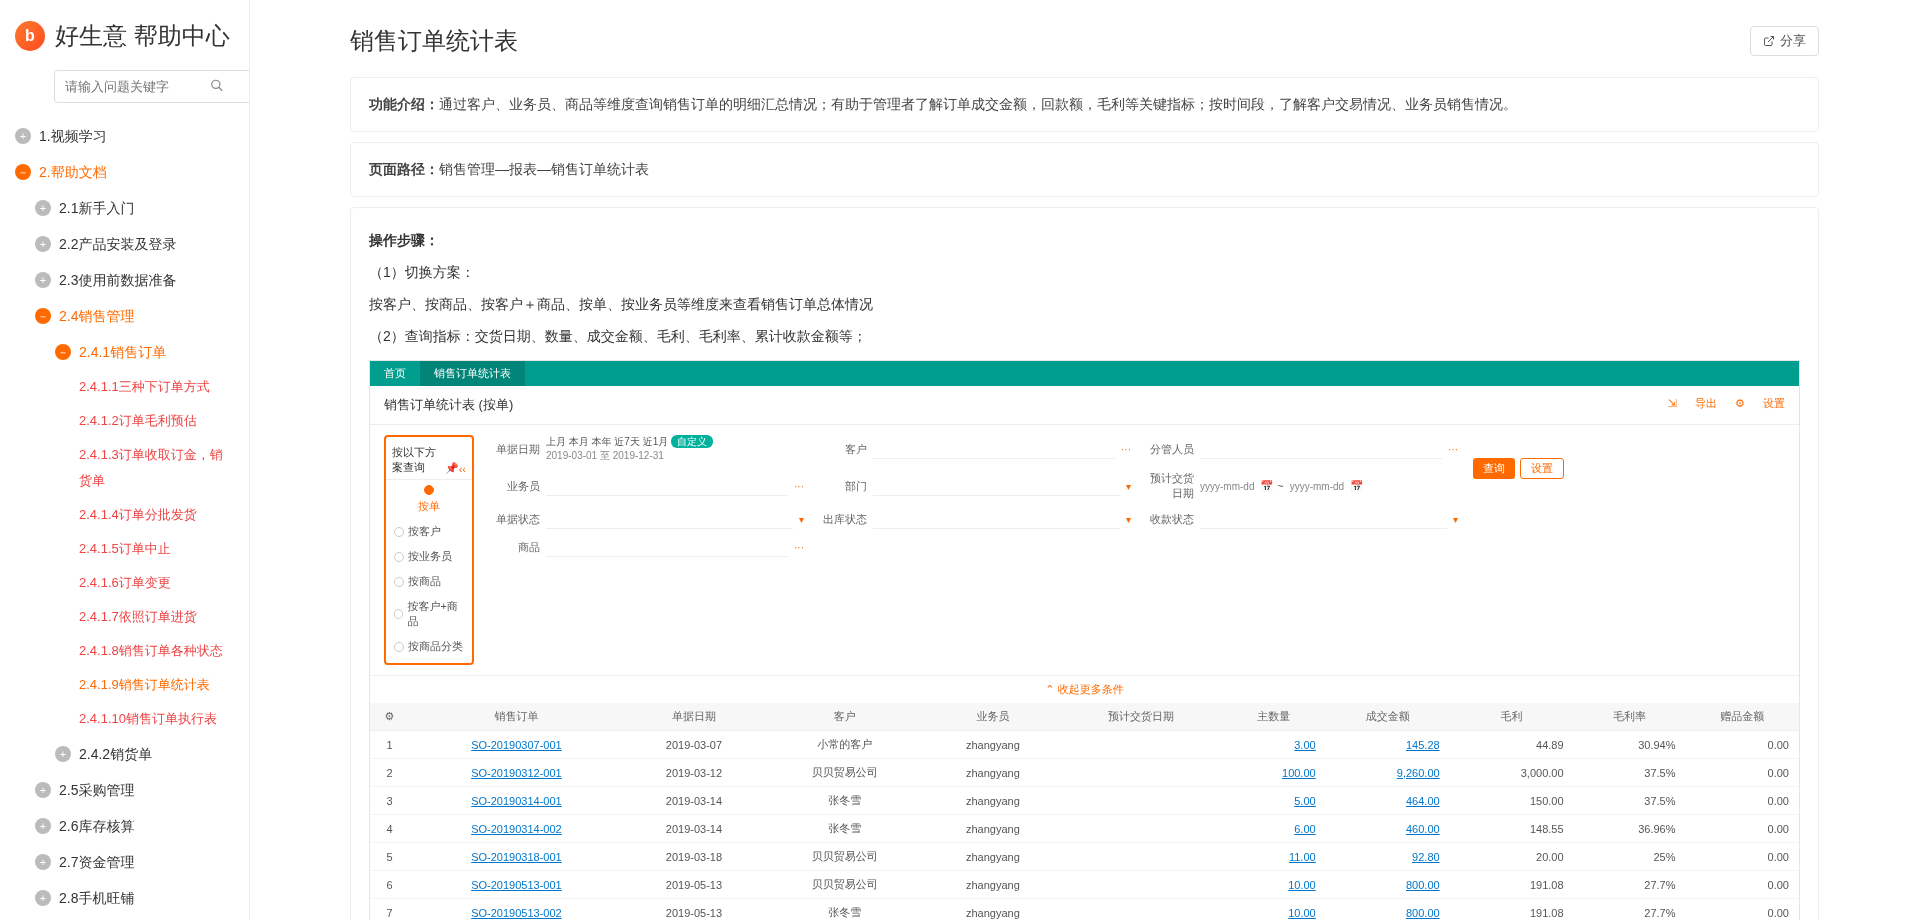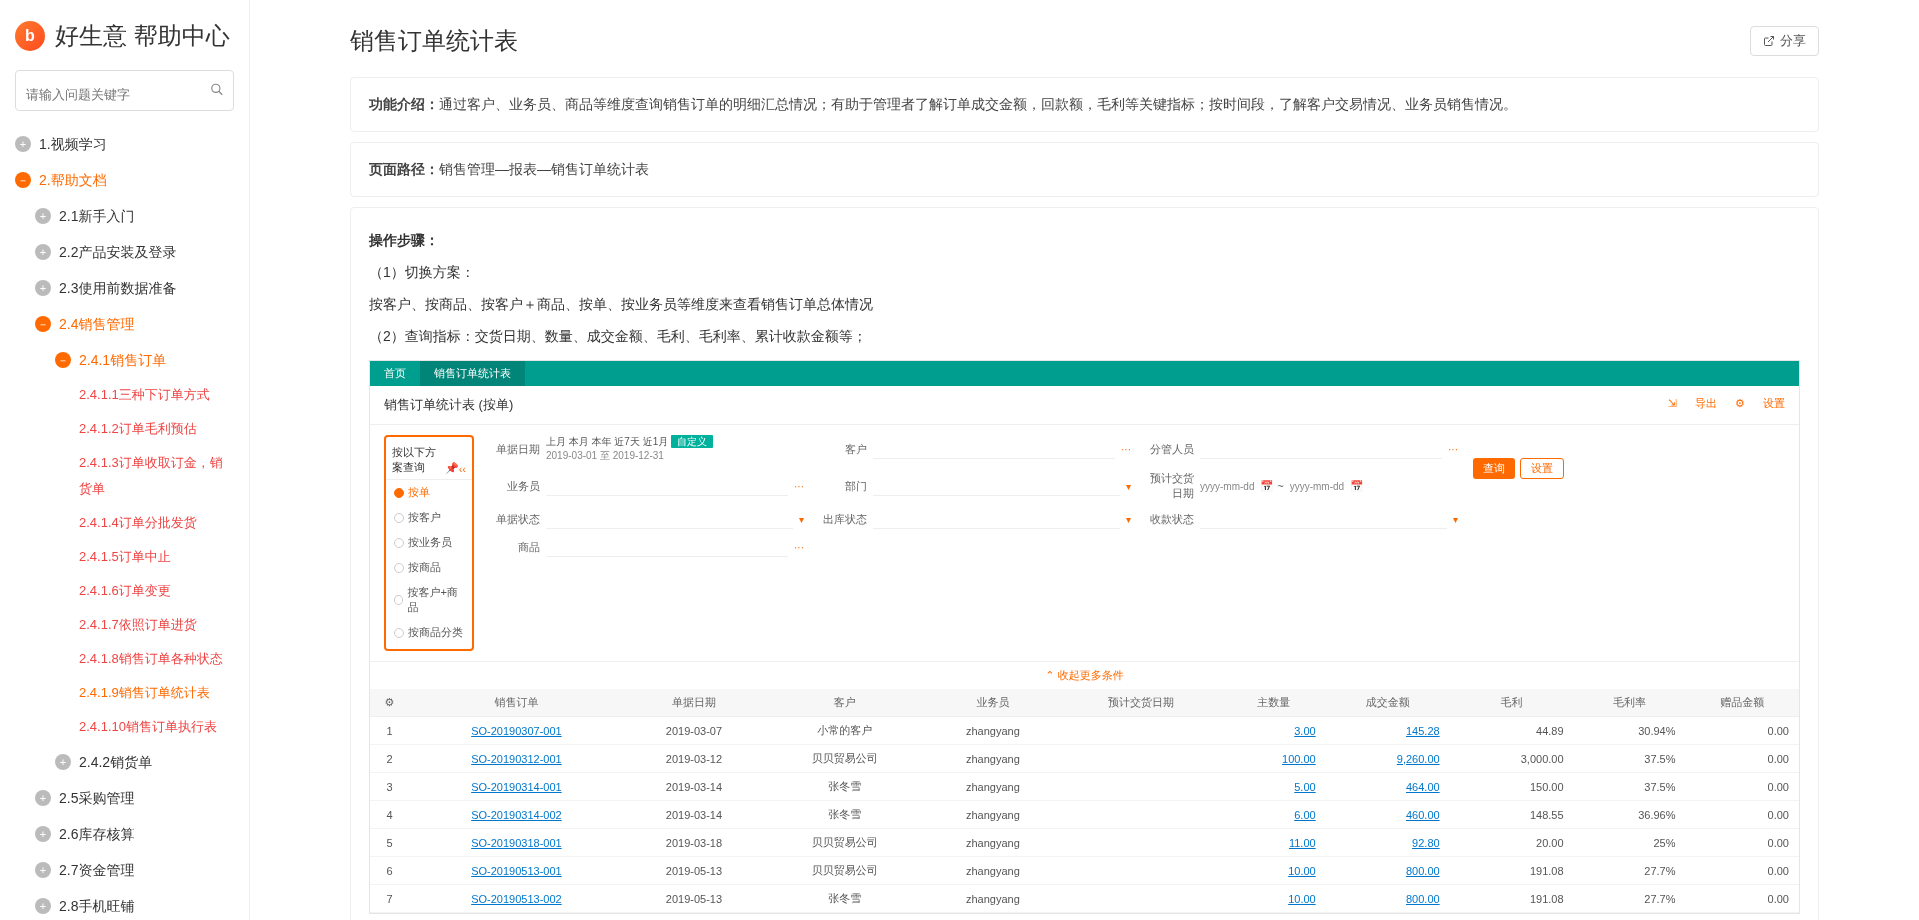--- a/index.html
+++ b/index.html
@@ -7,21 +7,21 @@
 .layout { display: flex; height: 100vh; }
 
 
 .sidebar { width: 250px; border-right: 1px solid #eee; padding: 20px 15px; overflow-y: auto; flex-shrink: 0; position: relative; }
 .sidebar::-webkit-scrollbar { width: 10px; }
 .sidebar::-webkit-scrollbar-thumb { background: #ccc; border-radius: 5px; }
 .logo-row { display: flex; align-items: center; margin-bottom: 18px; cursor: pointer; }
 .logo-badge { width: 30px; height: 30px; border-radius: 50%; background: linear-gradient(135deg, #ff7a2e, #ff4b1f); display: flex; align-items: center; justify-content: center; color: #fff; font-weight: bold; font-size: 16px; margin-right: 10px; }
 .logo-text { font-size: 24px; font-weight: 500; }
 .search-box { position: relative; margin-bottom: 15px; }
-.search-input { width: 100%; padding: 16px 30px 8px 10px; border: 1px solid #ddd; border-radius: 4px; font-size: 13px; }
+.search-input { width: 100%; padding: 8px 30px 8px 10px; border: 1px solid #ddd; border-radius: 4px; font-size: 13px; margin-left: 39px; }
 .search-icon { position: absolute; right: 10px; top: 50%; transform: translateY(-50%); color: #888; }
 
 .nav { list-style: none; }
 .nav li { line-height: 2; }
 .nav-item { display: flex; align-items: center; padding: 4px 0; cursor: pointer; color: #333; }
 .nav-item.orange { color: #ff6a00; }
 .nav-icon { width: 16px; height: 16px; border-radius: 50%; background: #bbb; color: #fff; display: inline-flex; align-items: center; justify-content: center; font-size: 11px; line-height: 1; margin-right: 8px; flex-shrink: 0; }
 .nav-icon.minus { background: #ff6a00; }
 .nav li.sub1 { padding-left: 20px; }
 .nav li.sub2 { padding-left: 40px; }
@@ -49,30 +49,30 @@
 .mock-tab.active { background: #008578; }
 .mock-header { display: flex; justify-content: space-between; padding: 10px 14px; border-bottom: 1px solid #eee; }
 .mock-title { font-size: 13px; color: #333; font-weight: 500; }
 .mock-actions span { color: #ff6a00; margin-left: 15px; font-size: 11px; cursor: pointer; }
 
 .mock-body { display: flex; padding: 10px 14px; position: relative; gap: 18px; }
 .scheme-panel { width: 90px; border: 2px solid #ff6a00; border-radius: 4px; padding: 4px 0; flex-shrink: 0; }
 .scheme-head { display: flex; align-items: flex-end; padding: 4px 6px; color: #333; font-size: 11px; border-bottom: 1px solid #eee; }
 .scheme-head .arrow { margin-left: auto; color: #ff6a00; }
 .scheme-item { padding: 5px 8px; display: flex; align-items: center; gap: 4px; font-size: 11px; }
-.scheme-item.active { color: #ff6a00; }
+.scheme-item.active { color: #ff6a00; flex-direction: column; }
 .scheme-icn { width: 10px; height: 10px; border: 1px solid #ccc; border-radius: 50%; display: inline-block; }
 .scheme-item.active .scheme-icn { border-color: #ff6a00; background: #ff6a00; }
 
 .filter-grid { flex: 1; display: grid; grid-template-columns: repeat(4, 1fr); gap: 8px 15px; align-items: center; }
 .filter-cell { display: flex; align-items: center; gap: 6px; }
 .filter-label { font-size: 11px; color: #666; width: 48px; text-align: right; flex-shrink:0; }
 .filter-input { flex: 1; border-bottom: 1px solid #eee; height: 20px; }
 .filter-caret { color: #ff6a00; font-size: 10px; }
-.badge-green { background: #00b19c; color: #fff; padding: 1px 6px; border-radius: 1px; font-size: 10px; }
+.badge-green { background: #00b19c; color: #fff; padding: 1px 6px; border-radius: 6px; font-size: 10px; }
 .date-txt { font-size: 10px; color: #888; }
 .btn-orange { background: #ff6a00; color: #fff; padding: 3px 10px; border-radius: 3px; font-size: 11px; }
 .btn-outline { border: 1px solid #ff6a00; color: #ff6a00; padding: 2px 10px; border-radius: 3px; font-size: 11px; }
 .side-btns { display: flex; flex-direction: row; gap: 5px; align-items: flex-end; }
 
 .collapse-bar { text-align: center; padding: 6px; color: #ff6a00; font-size: 11px; border-top: 1px solid #f0f0f0; }
 
 .mock-table { width: 100%; border-collapse: collapse; font-size: 11px; }
 .mock-table th { background: #f7f7f7; padding: 6px 4px; font-weight: 500; color: #666; border-bottom: 1px solid #eee; }
 .mock-table td { padding: 6px 4px; text-align: center; border-bottom: 1px solid #f3f3f3; color: #555; }

